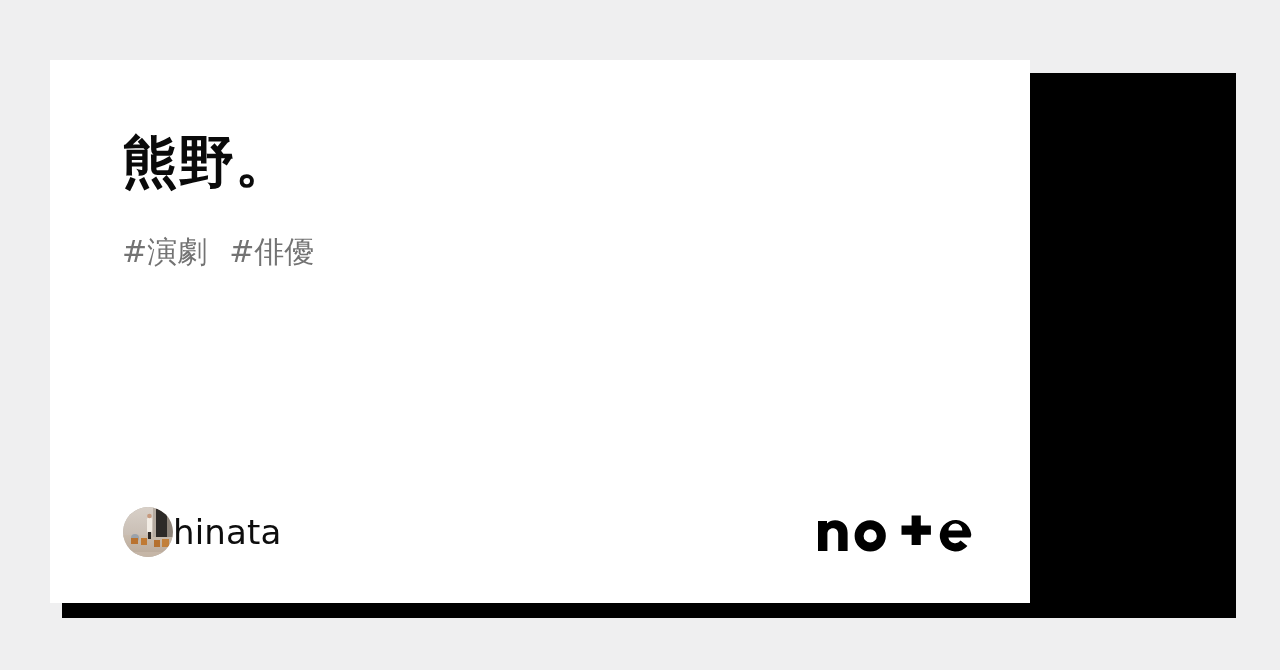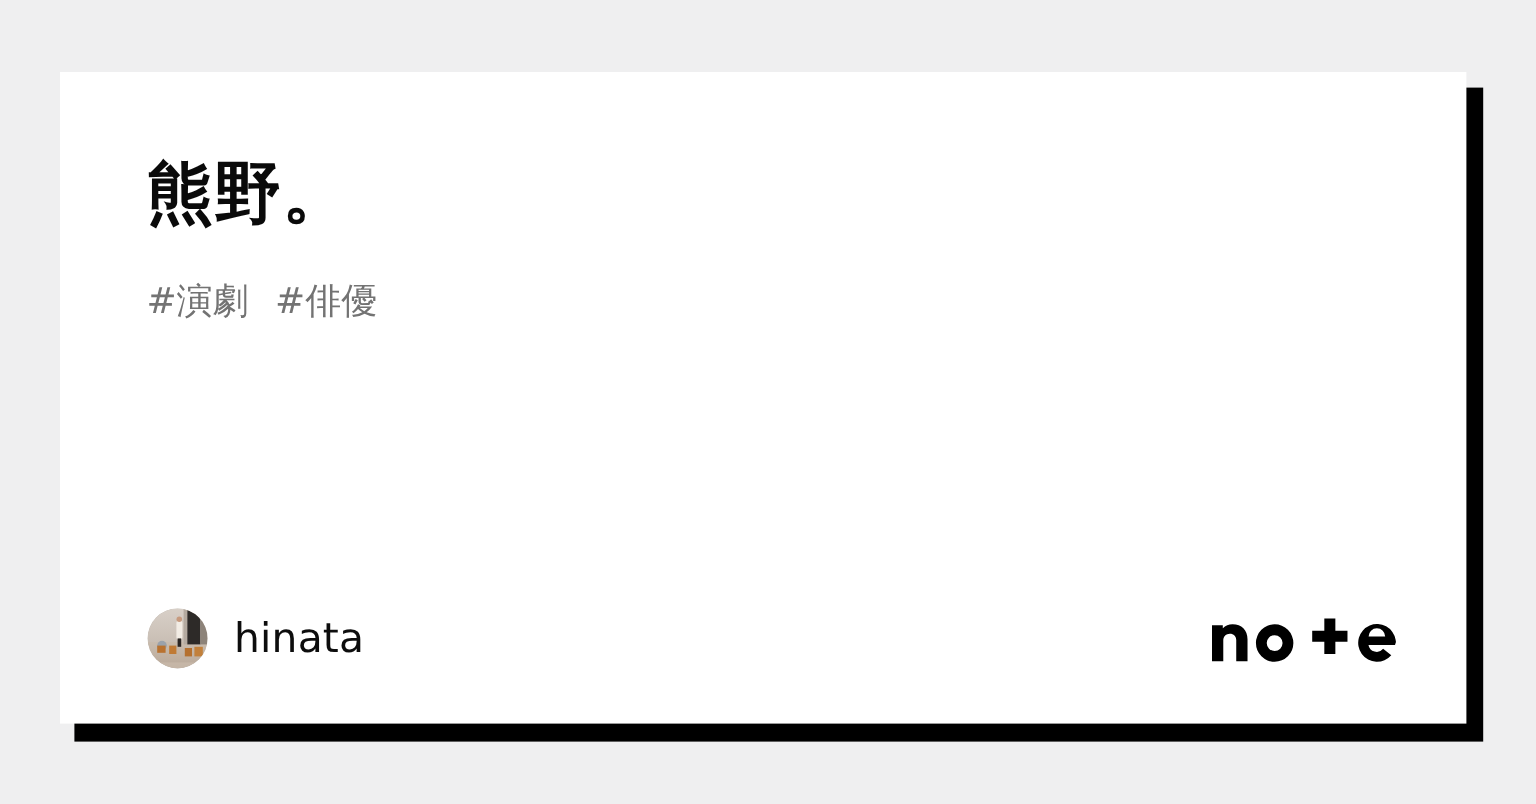--- a/index.html
+++ b/index.html
@@ -32,21 +32,21 @@
     height: 545px;
     background: #000000;
     z-index: 1;
   }
 
   
   .card {
     position: absolute;
     left: 50px;
     top: 60px;
-    width: 1172px;
+    width: 980px;
     height: 543px;
     background: #ffffff;
     z-index: 2;
     box-sizing: border-box;
   }
 
   
   .card-title {
     position: absolute;
     left: 72px;
@@ -89,21 +89,20 @@
     top: 440px;
     height: 100px;
   }
 
   .author {
     position: absolute;
     left: 73px;
     top: 7px;
     display: flex;
     align-items: center;
-    gap: 22px;
   }
 
   .avatar {
     width: 50px;
     height: 50px;
     border-radius: 50%;
     overflow: hidden;
     flex: 0 0 auto;
     position: relative;
     background: #cfc6bd;

